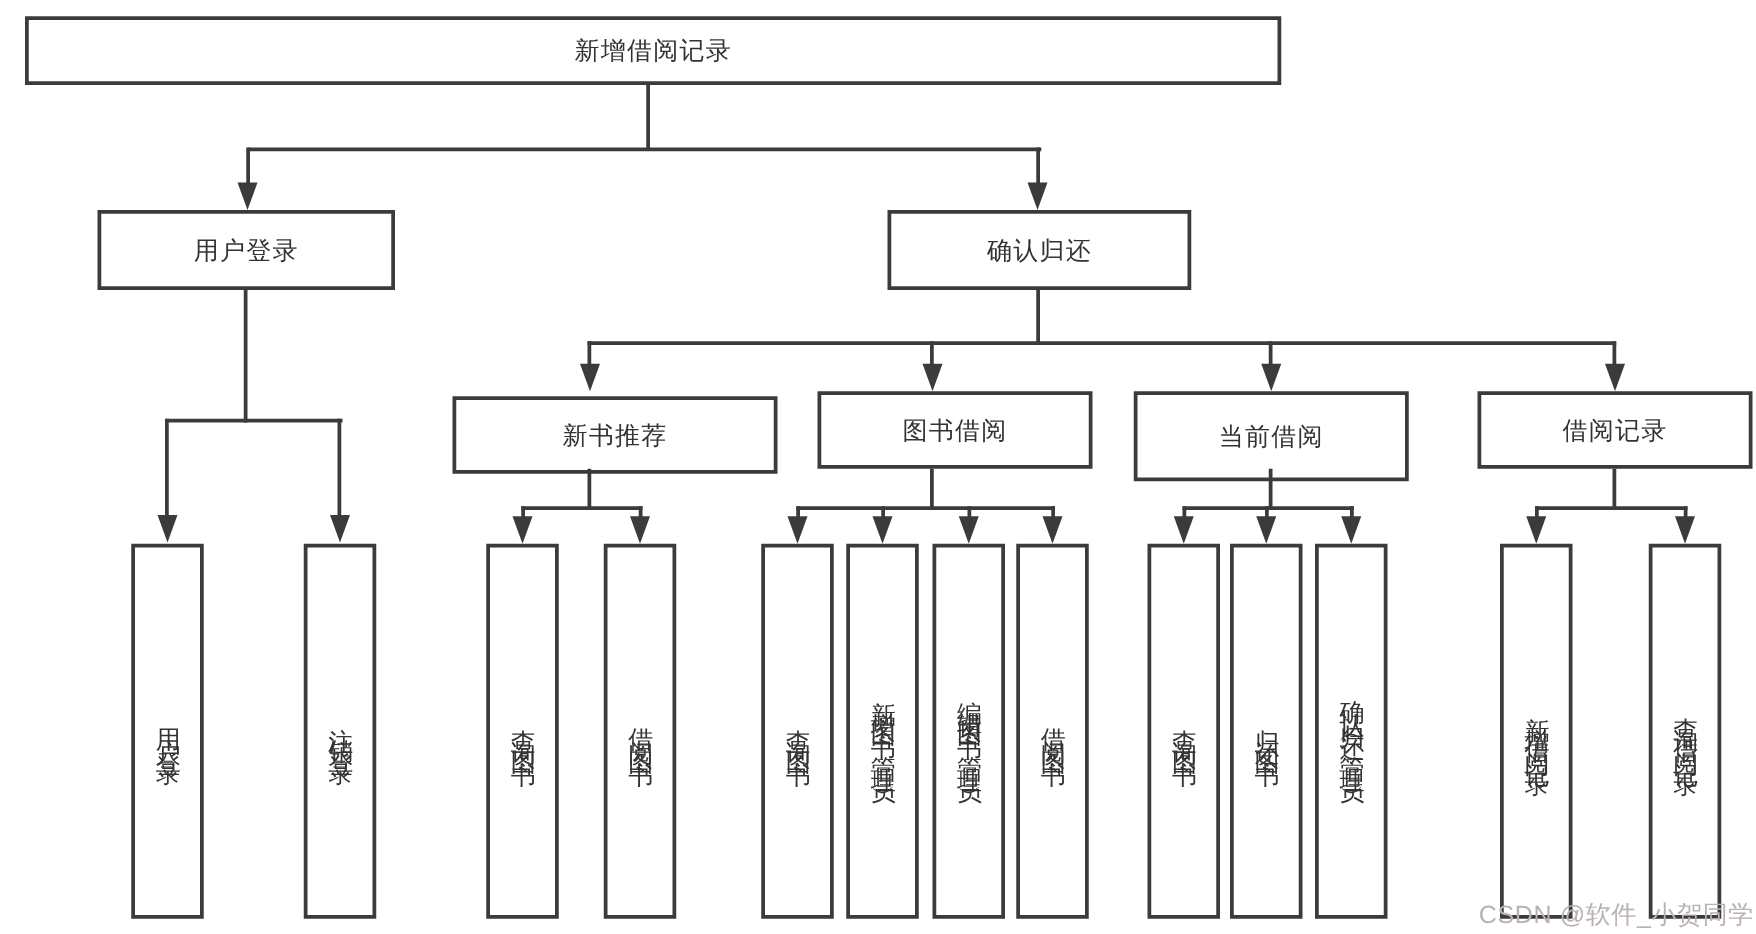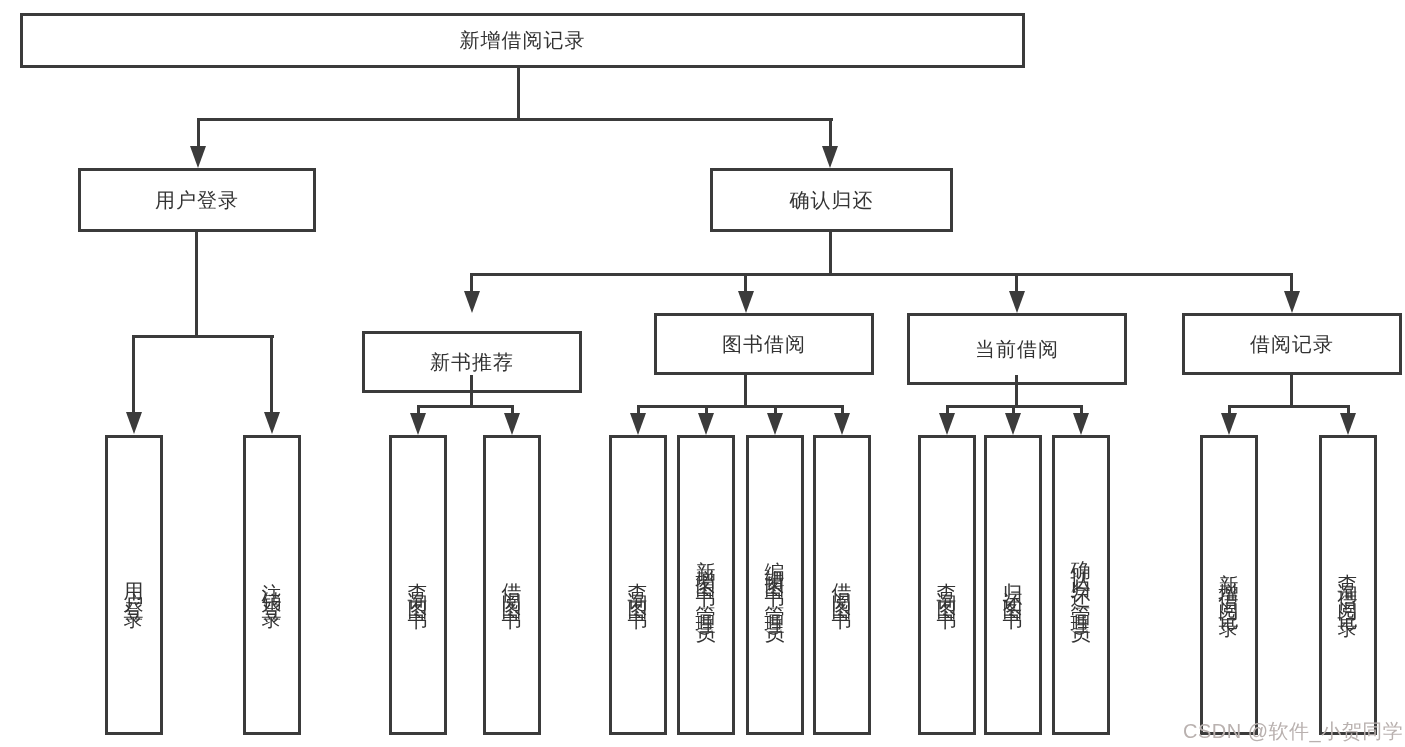--- a/index.html
+++ b/index.html
@@ -103,21 +103,21 @@
   <div class="hl" style="left:470px; top:273px; width:823px;"></div>
   <div class="vl" style="left:470px; top:273px; height:24px;"></div>
   <div class="arrow" style="left:464px; top:291px;"></div>
   <div class="vl" style="left:744px; top:273px; height:24px;"></div>
   <div class="arrow" style="left:738px; top:291px;"></div>
   <div class="vl" style="left:1015px; top:273px; height:24px;"></div>
   <div class="arrow" style="left:1009px; top:291px;"></div>
   <div class="vl" style="left:1290px; top:273px; height:24px;"></div>
   <div class="arrow" style="left:1284px; top:291px;"></div>
 
-  <div class="hbox" style="left:362px; top:331px; width:220px; height:62px;">
+  <div class="hbox" style="left:362px; top:317px; width:260px; height:62px;">
     <span>新书推荐</span>
   </div>
   <div class="hbox" style="left:636px; top:313px; width:220px; height:62px;margin-left:18px;">
     <span>图书借阅</span>
   </div>
   <div class="hbox" style="left:907px; top:313px; width:220px; height:72px;">
     <span>当前借阅</span>
   </div>
   <div class="hbox" style="left:1182px; top:313px; width:220px; height:62px;">
     <span>借阅记录</span>

